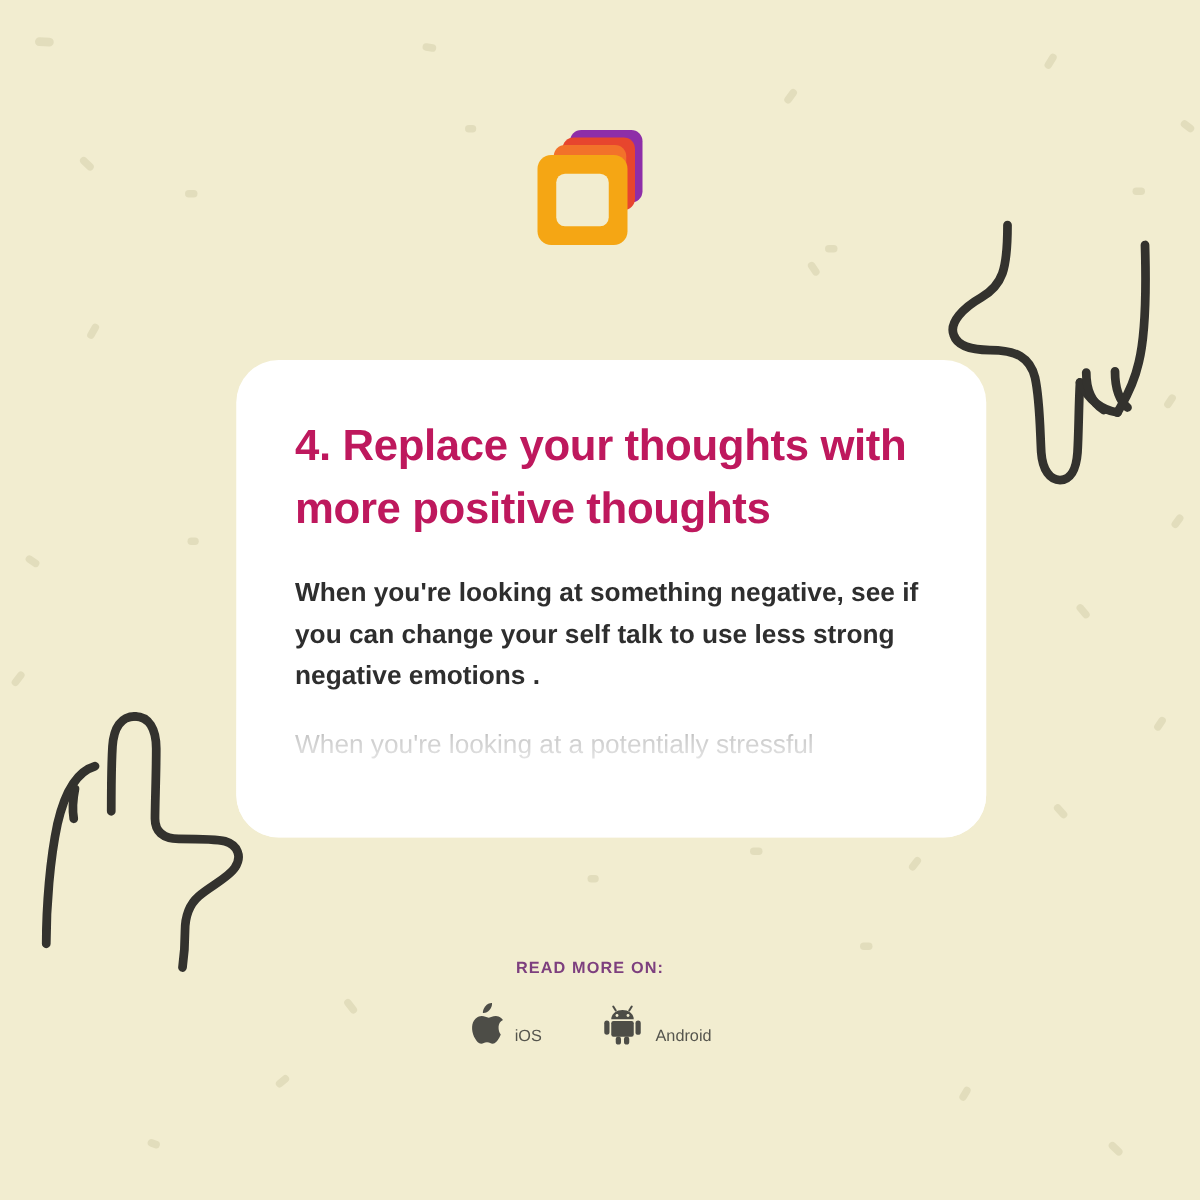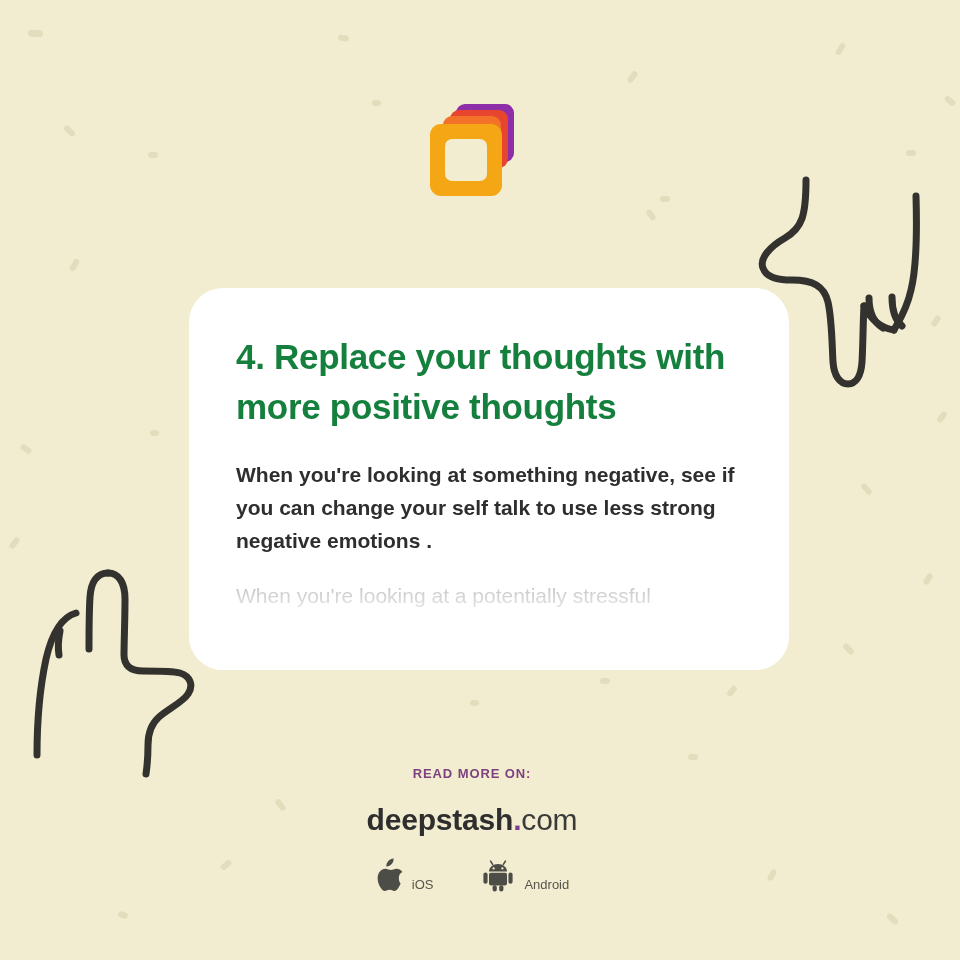--- a/index.html
+++ b/index.html
@@ -68,21 +68,21 @@
     border-radius:34px;
     overflow:hidden;
     z-index:4;
   }
   #card-inner { padding:44px 47px 0 47px; }
 
   #card-title {
     font-size:35px;
     font-weight:bold;
     line-height:50px;
-    color:#15803d;
+    color:#be185d;
     letter-spacing:-0.3px;
   }
   #card-summary {
     margin-top:26px;
     font-size:21px;
     font-weight:bold;
     line-height:33px;
     color:#2E2E2E;
   }
   #card-body {
@@ -220,23 +220,20 @@
     <p id="card-summary">When you're looking at something negative, see if you can change your self talk to use less strong negative emotions .</p>
     <p id="card-body">When you're looking at a potentially stressful</p>
   </div>
   <div id="card-fade"></div>
 </div>
 
 <div id="footer">
 
   <div id="read-more-label">READ MORE ON:</div>
 
-  <div id="wordmark">
-    <span class="ds-name">deepstash</span><span class="ds-dot">.</span><span class="ds-tld">com</span>
-  </div>
 
   <div id="store-badges">
 
     <div class="store-badge">
       <svg class="badge-glyph" width="28" height="34" viewBox="0 0 28 34">
         <path fill="#4D4D47" d="M18.6 0.4c0.2 2.1-0.7 4.1-2 5.6c-1.3 1.5-3.3 2.6-5.3 2.4
                  c-0.2-2 0.8-4.1 2-5.5C14.7 1.3 16.8 0.3 18.6 0.4z"></path>
         <path fill="#4D4D47" d="M25.6 25.6c-0.6 1.5-0.9 2.1-1.7 3.4c-1.1 1.8-2.7 4-4.7 4
                  c-1.8 0-2.2-1.2-4.6-1.2c-2.4 0-2.9 1.2-4.7 1.2c-2 0-3.5-2-4.6-3.8
                  C2.2 24.1 1.9 17.9 4.1 14.5c1.5-2.3 3.9-3.7 6.2-3.7c2.3 0 3.8 1.3 5.7 1.3

